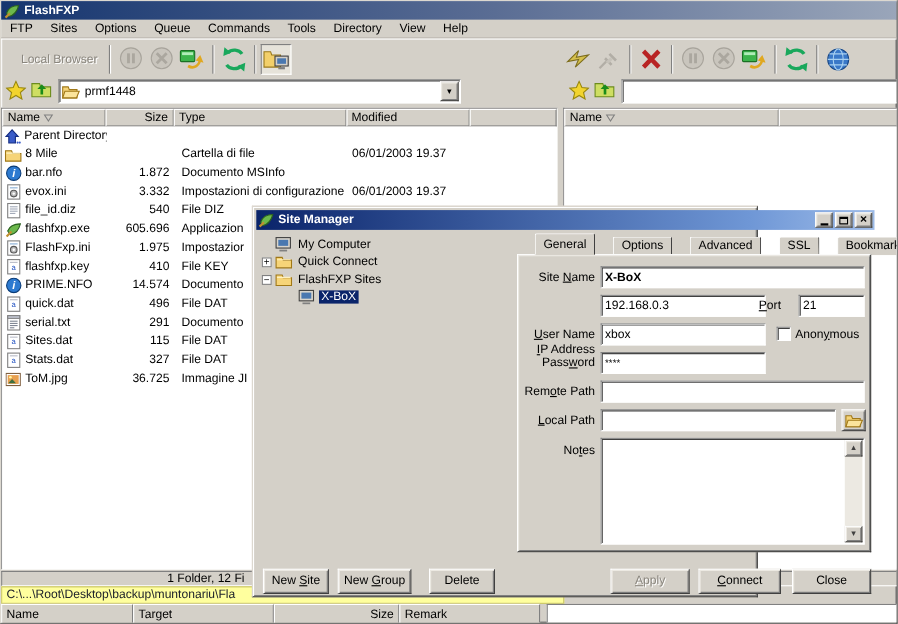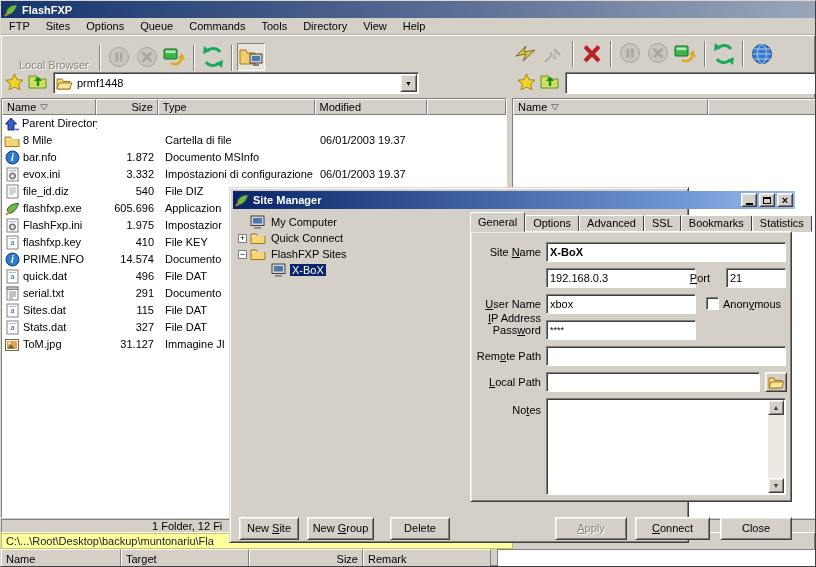--- a/index.html
+++ b/index.html
@@ -10,21 +10,21 @@
   .out2{border:1px solid;border-color:#dcd8d0 #404040 #404040 #dcd8d0;box-shadow:inset 1px 1px 0 #ffffff, inset -1px -1px 0 #808080;}
   .btn{background:#d4d0c8;border:1px solid;border-color:#ffffff #404040 #404040 #ffffff;box-shadow:inset 1px 1px 0 #ece9e2, inset -1px -1px 0 #808080;}
   .in2{background:#fff;border:1px solid;border-color:#808080 #ffffff #ffffff #808080;box-shadow:inset 1px 1px 0 #404040;}
   
   .titlebar{left:0;top:0;width:816px;height:17px;background:linear-gradient(90deg,#15356f,#5a6d94 55%,#9aa6ba);display:flex;align-items:center;padding-left:3px;color:#fff;font-weight:bold;}
   .titlebar .tt{margin-left:4px;}
   .menubar{left:0;top:17px;width:816px;height:17px;background:#d4d0c8;display:flex;align-items:center;border-bottom:1px solid #b8b4ac;}
   .mi{padding:1px 8px;}
   
   .toolbar{left:0;top:34px;width:816px;height:35px;border-top:1px solid #fff;}
-  .tbl{position:absolute;left:0;top:0;width:506px;height:35px;display:flex;align-items:flex-end;}
+  .tbl{position:absolute;left:0;top:0;width:506px;height:35px;display:flex;align-items:center;}
   .tbr{position:absolute;left:511px;top:0;width:305px;height:35px;display:flex;align-items:center;}
   .lb-label{color:#8a867e;text-shadow:1px 1px 0 #fff;margin-left:18px;width:76px;}
   .tsep{width:2px;height:26px;border-left:1px solid #808080;border-right:1px solid #fff;margin:0 4px;}
   .tbtn{width:28px;height:28px;display:flex;align-items:center;justify-content:center;}
   .tbtn.pressed{background:#e6e3da;border:1px solid;border-color:#808080 #ffffff #ffffff #808080;}
   .ico{display:inline-flex;align-items:center;justify-content:center;line-height:0;}
   
   .addrrow{left:0;top:69px;width:816px;height:28px;}
   .star{position:absolute;top:3px;}
   .combo{position:absolute;top:2px;height:22px;background:#fff;display:flex;align-items:center;padding-left:2px;overflow:hidden;}
@@ -62,21 +62,21 @@
   .wb{width:16px;height:14px;margin-right:2px;display:flex;align-items:center;justify-content:center;font-size:11px;line-height:10px;font-weight:bold;color:#000;}
   .g-min{width:7px;height:2px;background:#000;margin-top:7px;}
   .g-max{width:8px;height:7px;border:1px solid #000;border-top:2px solid #000;}
   .dtree{position:absolute;left:6px;top:26px;width:226px;height:286px;}
   .titem{height:16px;display:flex;align-items:center;}
   .tbox{width:9px;height:9px;background:#fff;border:1px solid #808080;font-size:9px;line-height:7px;text-align:center;flex:none;margin-right:3px;}
   .tlabel{padding:0 2px;white-space:nowrap;}
   .titem.sel .tlabel{background:#0a246a;color:#fff;}
   .titem .ico{width:16px;margin-right:3px;flex:none;}
   .tabstrip{position:absolute;left:240px;top:24px;width:326px;height:20px;display:flex;align-items:flex-end;}
-  .tab{height:17px;padding:1px 7px 0;background:#d4d0c8;border:1px solid;border-color:#ffffff #404040 #d4d0c8 #ffffff;border-radius:2px 2px 0 0;margin-right:0px;position:relative;z-index:1;}
+  .tab{height:17px;padding:1px 7px 0;background:#d4d0c8;border:1px solid;border-color:#ffffff #404040 #d4d0c8 #ffffff;border-radius:2px 2px 0 0;margin-right:0px;position:relative;z-index:1;margin-left:16px;}
   .tab.active{height:20px;padding-top:3px;z-index:3;border-bottom:1px solid #d4d0c8;font-weight:normal;}
   .tabpage{position:absolute;left:240px;top:43px;width:322px;height:271px;background:#d4d0c8;border:1px solid;border-color:#ffffff #404040 #404040 #ffffff;box-shadow:inset 1px 1px 0 #ece9e2, inset -1px -1px 0 #808080;z-index:2;}
   .flabel{position:absolute;width:68px;text-align:right;left:2px;line-height:20px;}
   .field{position:absolute;height:20px;font-size:11px;padding:1px 3px;outline:none;}
   .bold{font-weight:bold;}
   .chk{position:absolute;width:13px;height:13px;}
   .notes-box{position:absolute;left:75px;top:166px;width:240px;height:97px;}
   .vsb{position:absolute;right:1px;top:1px;bottom:1px;width:16px;background:#ece9e2;display:flex;flex-direction:column;justify-content:space-between;}
   .sbtn{width:16px;height:15px;display:flex;align-items:center;justify-content:center;font-size:7px;color:#404040;}
   .dbtn{position:absolute;height:23px;text-align:center;line-height:21px;top:329px;}
@@ -491,21 +491,21 @@
               <span class="ico">
                 <svg width="14" height="14">
                   <rect x="0.5" y="1.5" width="13" height="11" fill="#fff" stroke="#806040"></rect>
                   <rect x="2" y="3" width="10" height="8" fill="#e8a050"></rect>
                   <circle cx="4.5" cy="5" r="1.2" fill="#fff8a0"></circle>
                   <path d="M2.5 10.5 L6 6.5 L9.5 10.5 Z" fill="#407040"></path>
                 </svg>
               </span>
               <span>ToM.jpg</span>
             </span>
-            <span class="fc size">31.127</span>
+            <span class="fc size">36.725</span>
             <span class="fc type">Immagine JI</span>
             <span class="fc mod"></span>
           </div>
         </div>
     </div>
     <div class="splitter"></div>
     <div class="pane r">
       <div class="hdr" id="hdrR">
           <span class="hcell" style="width: 200px;">Name&nbsp;<span class="ico">
               <svg width="10" height="9">

